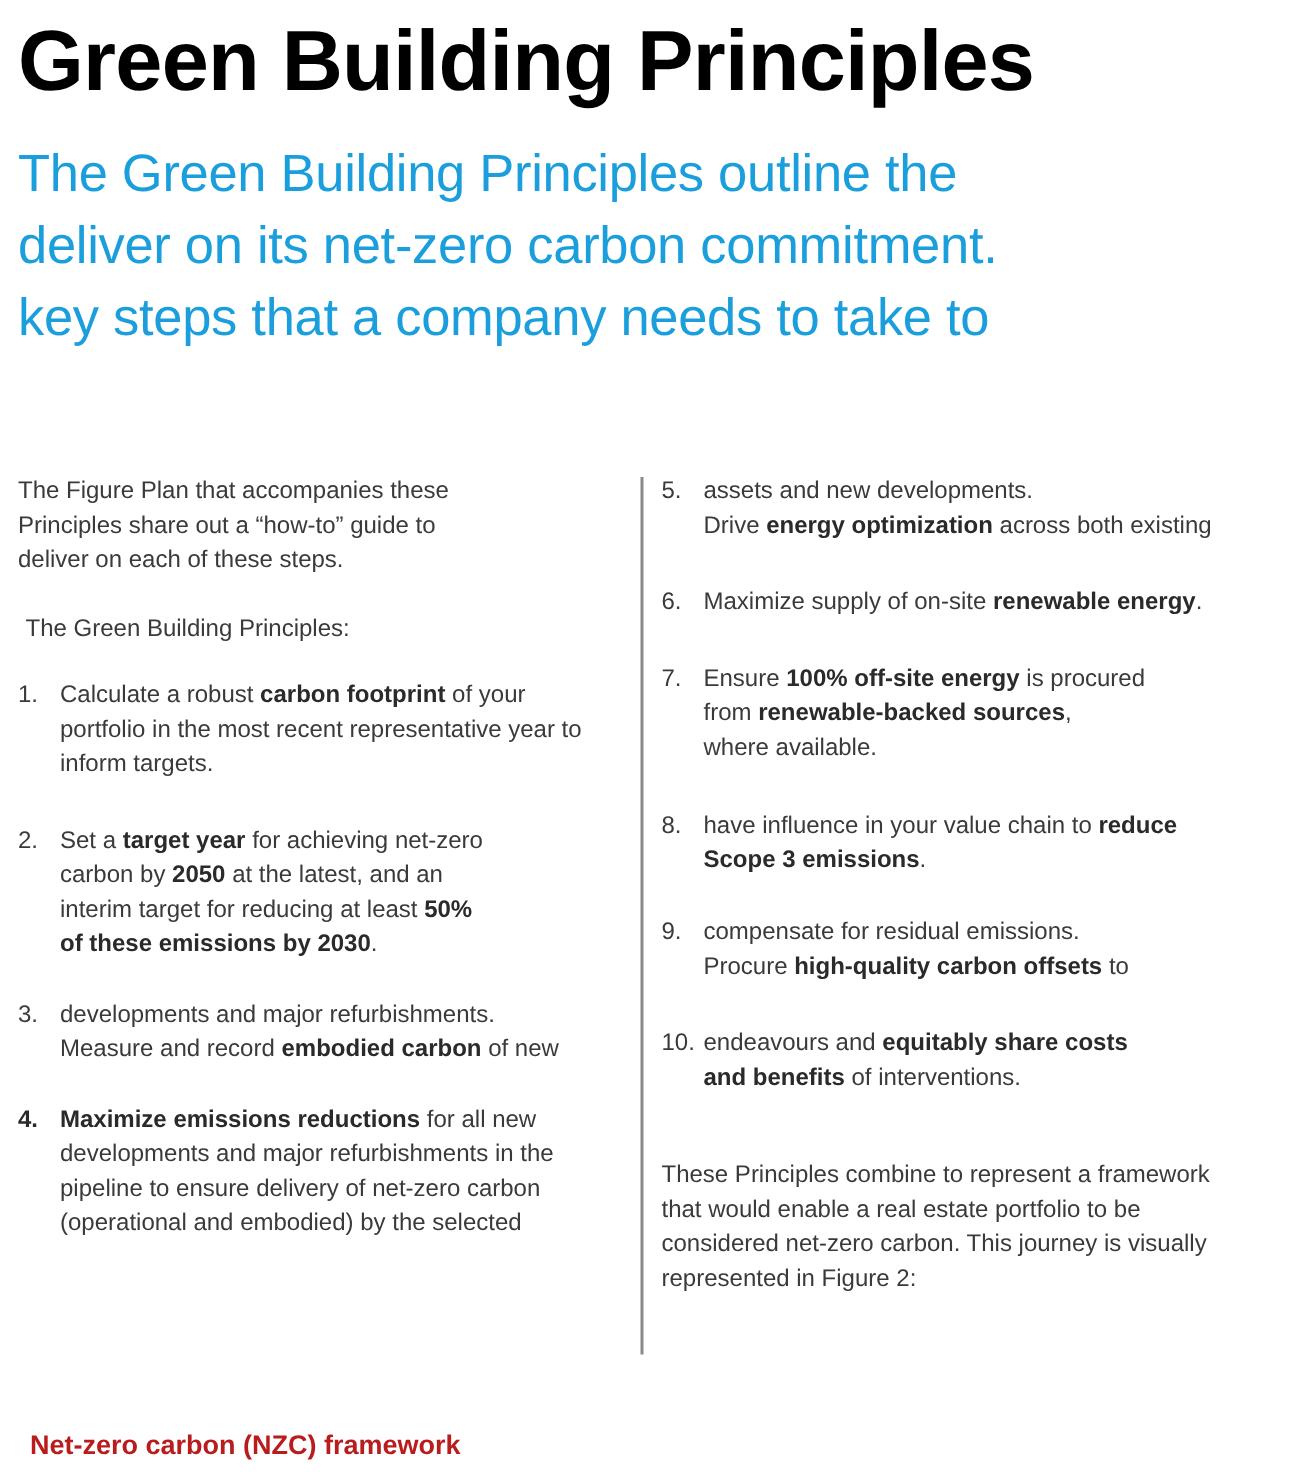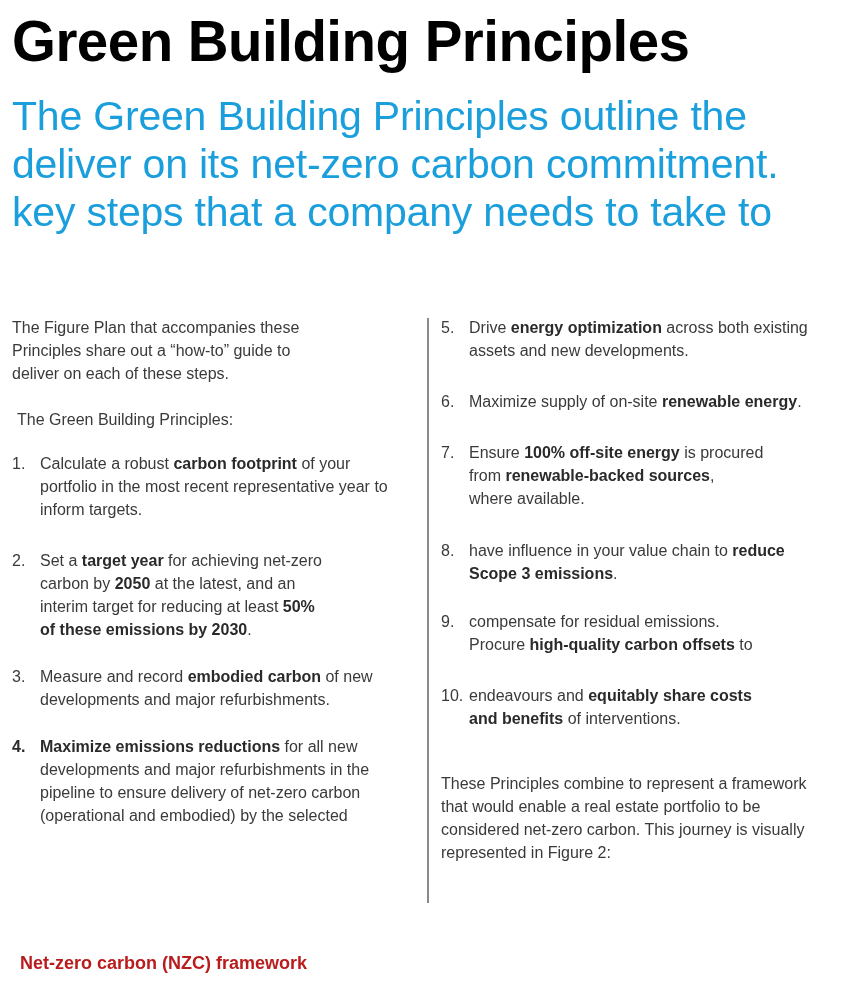--- a/index.html
+++ b/index.html
@@ -8,21 +8,21 @@
     font-family: "Liberation Sans", sans-serif;
   }
   .title {
     position: absolute; left: 12px; top: 6px;
     font-size: 57px; font-weight: 700; color: #000000;
     letter-spacing: -0.5px; line-height: 70px; margin: 0;
     transform: scaleX(0.99); transform-origin: left top;
   }
   .subtitle {
     position: absolute; left: 12px; top: 92px; width: 800px;
-    font-size: 41px; font-weight: 400; color: #1a9fdc;
+    font-size: 35px; font-weight: 400; color: #1a9fdc;
     line-height: 48px; margin: 0; letter-spacing: -0.2px;
   }
   .subtitle span { display: block; white-space: nowrap; }
   .col {
     position: absolute; top: 316px;
     font-size: 16px; color: #3a3a3a; line-height: 23px;
   }
   .col-left { left: 12px; width: 400px; }
   .col-right { left: 441px; width: 410px; }
   .divider {
@@ -73,41 +73,41 @@
       </p>
       <p class="item" style="margin-top: 28px;">
         <span class="num">2.</span>
         <span class="line"><span>Set a </span><b>target year</b><span> for achieving net-zero</span></span>
         <span class="line"><span>carbon by </span><b>2050</b><span> at the latest, and an</span></span>
         <span class="line"><span>interim target for reducing at least </span><b>50%</b></span>
         <span class="line"><b>of these emissions by 2030</b><span>.</span></span>
       </p>
       <p class="item" style="margin-top: 24px;">
         <span class="num">3.</span>
+        <span class="line"><span>developments and major refurbishments.</span></span>
         <span class="line"><span>Measure and record </span><b>embodied carbon</b><span> of new</span></span>
-        <span class="line"><span>developments and major refurbishments.</span></span>
       </p>
       <p class="item" style="margin-top: 24px;">
         <span class="num bold">4.</span>
         <span class="line"><b>Maximize emissions reductions</b><span> for all new</span></span>
         <span class="line"><span>developments and major refurbishments in the</span></span>
         <span class="line"><span>pipeline to ensure delivery of net-zero carbon</span></span>
         <span class="line"><span>(operational and embodied) by the selected</span></span>
       </p>
     </div>
 </div>
 
 <div class="divider"></div>
 
 <div class="col col-right">
   <div id="right-list">
       <p class="item">
         <span class="num">5.</span>
+        <span class="line"><span>assets and new developments.</span></span>
         <span class="line"><span>Drive </span><b>energy optimization</b><span> across both existing</span></span>
-        <span class="line"><span>assets and new developments.</span></span>
       </p>
       <p class="item" style="margin-top: 28px;">
         <span class="num">6.</span>
         <span class="line"><span>Maximize supply of on-site </span><b>renewable energy</b><span>.</span></span>
       </p>
       <p class="item" style="margin-top: 28px;">
         <span class="num">7.</span>
         <span class="line"><span>Ensure </span><b>100% off-site energy</b><span> is procured</span></span>
         <span class="line"><span>from </span><b>renewable-backed sources</b><span>,</span></span>
         <span class="line"><span>where available.</span></span>

